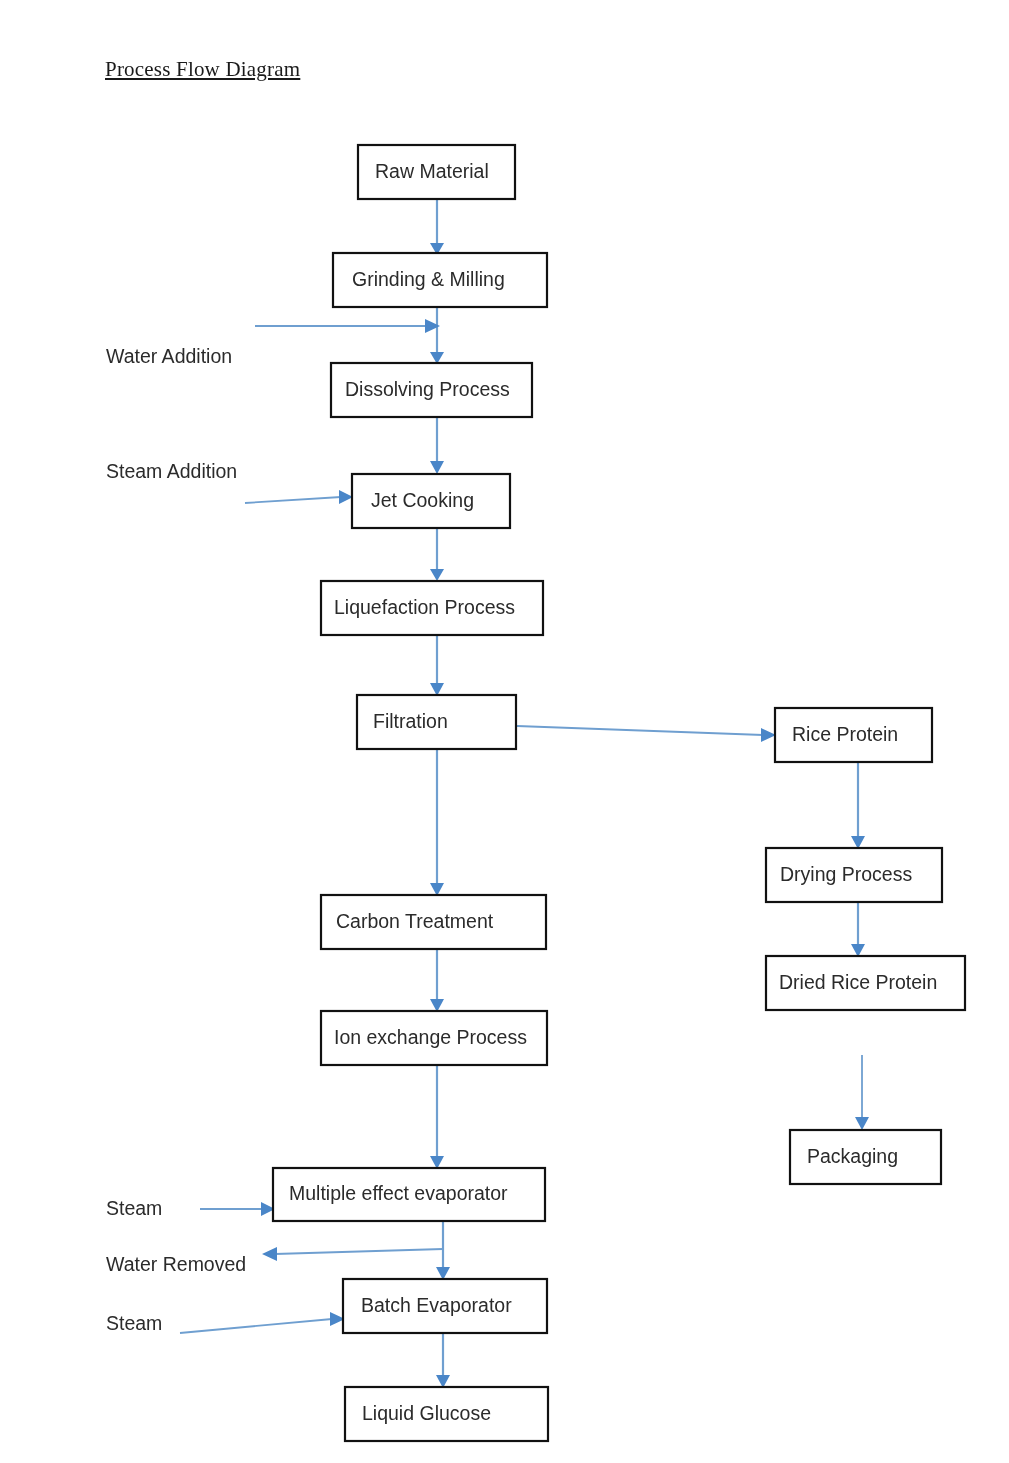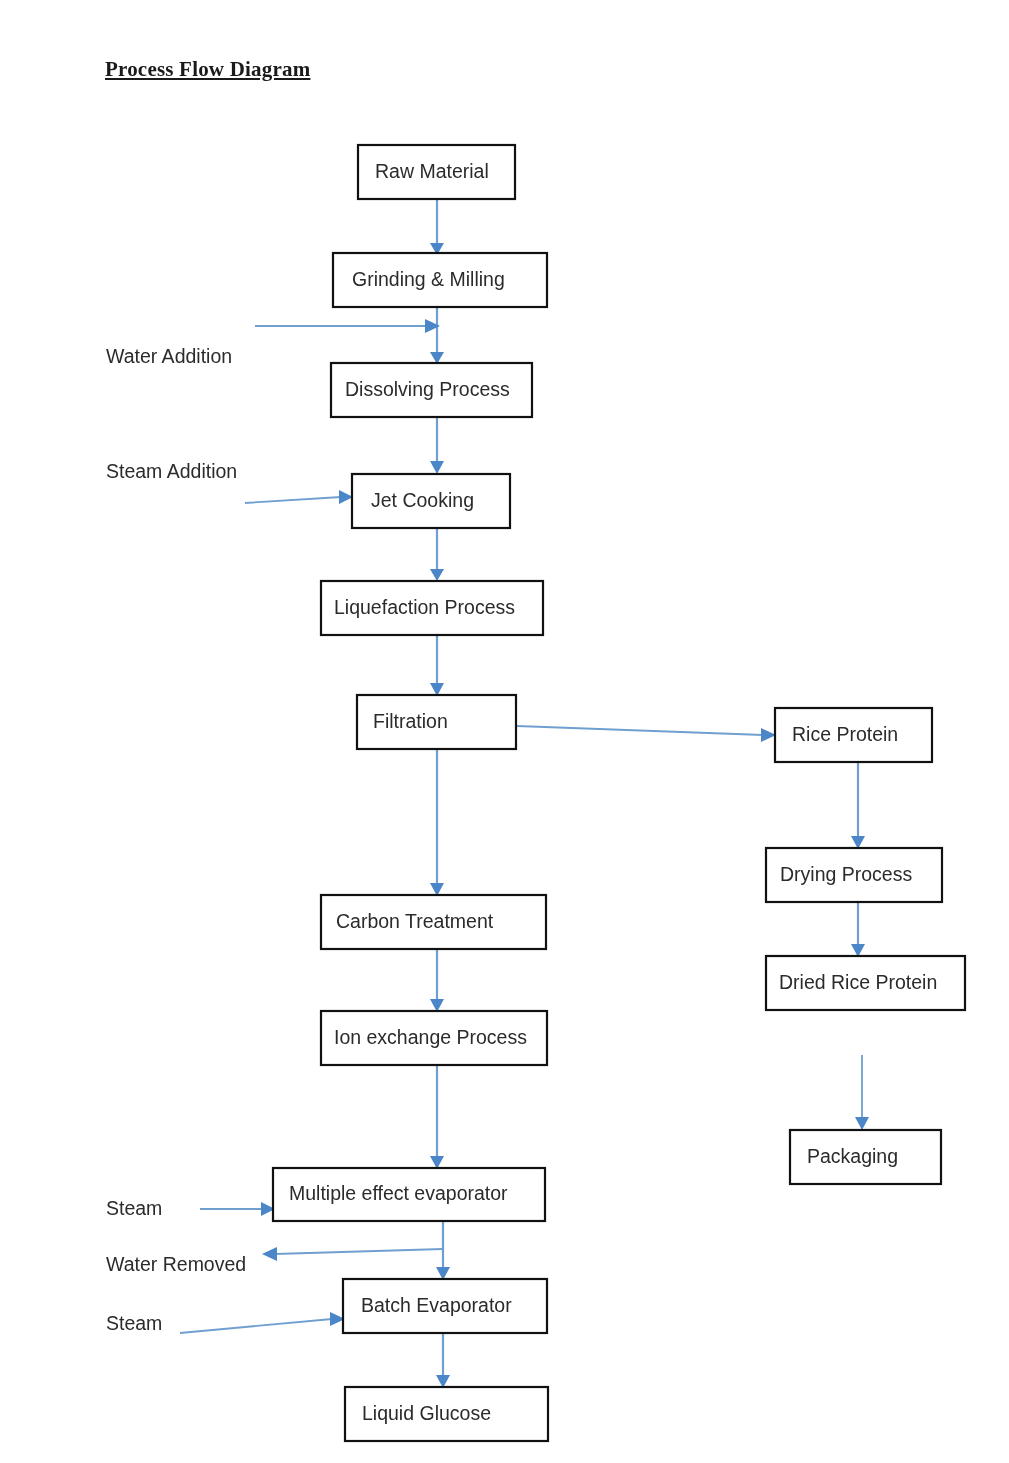--- a/index.html
+++ b/index.html
@@ -18,21 +18,21 @@
     position: absolute;
     left: 0; top: 0;
     width: 1009px;
     height: 1463px;
   }
   .page-title {
     position: absolute;
     left: 105px;
     top: 57px;
     font-family: "Liberation Serif", serif;
-    font-weight: bold;
+    font-weight: normal;
     font-size: 21px;
     color: #1a1a1a;
     text-decoration: underline;
     letter-spacing: 0.2px;
     white-space: nowrap;
   }
   svg.flow {
     position: absolute;
     left: 0;
     top: 0;

